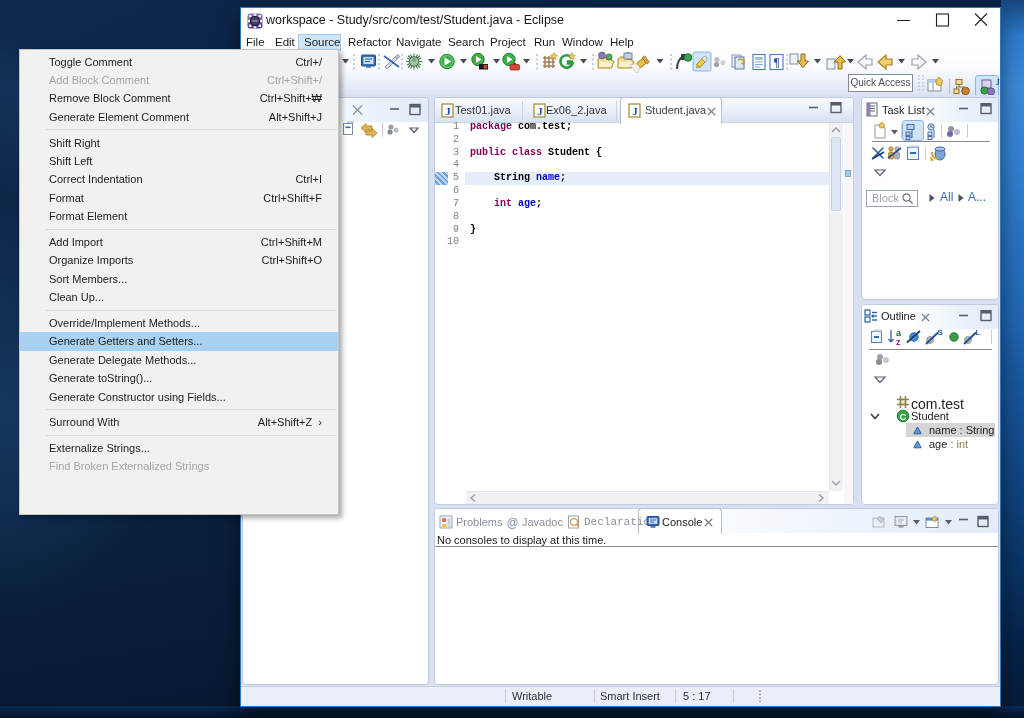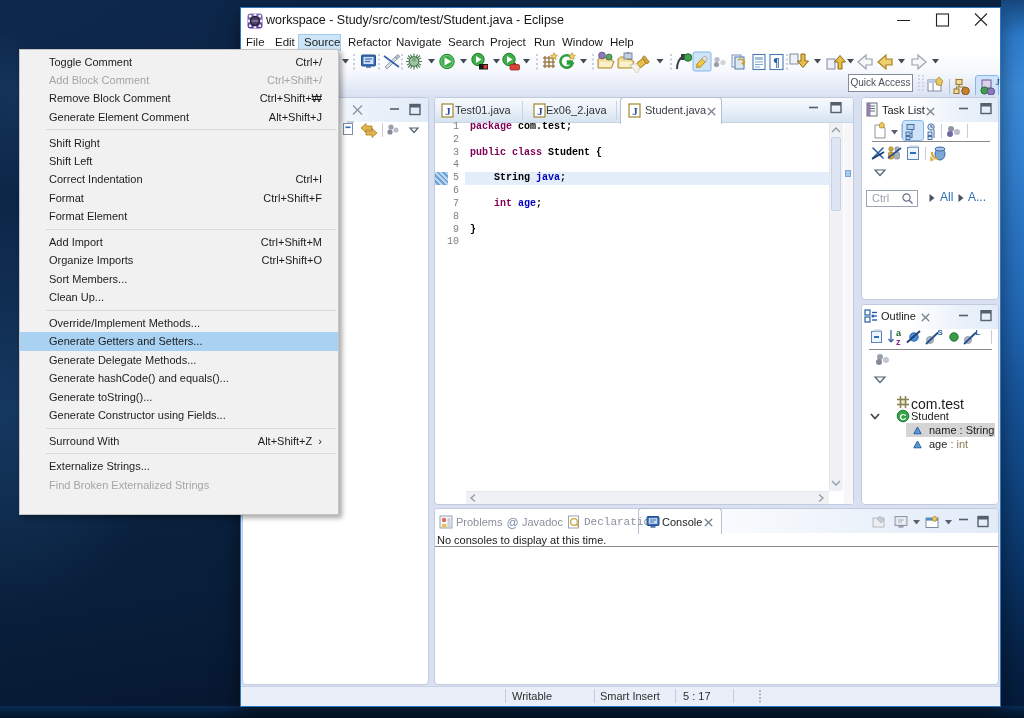--- a/index.html
+++ b/index.html
@@ -387,21 +387,21 @@
   <rect x="25" y="0.5" width="10" height="10" fill="none" stroke="#55606e" stroke-width="1.4"></rect>
   <rect x="25" y="0.5" width="10" height="3" fill="#55606e"></rect>
 </svg>
 
 <div class="abs" style="left:465px; top:172px; width:364px; height:13px; background:#e4eefb;"></div>
 <div class="abs" style="left:435px; top:172px; width:13px; height:13px; background:#6ba3d6;
      background-image:repeating-linear-gradient(45deg, rgba(255,255,255,.55) 0 2px, transparent 2px 4px);"></div>
 
 <div class="lnum" style="left:435px; top:121px;">1<br>2<br>3<br>4<br>5<br>6<br>7<br>8<br>9<br>10</div>
 
-<div class="codeline" style="top:121px;"><span class="kw">package</span> com.test;<br><br><span class="kw">public</span> <span class="kw">class</span> Student {<br><br>    String <span class="var">java</span>;<br><br>    <span class="kw">int</span> <span class="var">age</span>;<br><br>}<br></div>
+<div class="codeline" style="top:121px;"><span class="kw">package</span> com.test;<br><br><span class="kw">public</span> <span class="kw">class</span> Student {<br><br>    String <span class="var">name</span>;<br><br>    <span class="kw">int</span> <span class="var">age</span>;<br><br>}<br></div>
 
 <div class="abs" style="left:829px; top:123px; width:14px; height:368px; background:#f0f1f4; border-left:1px solid #e4e7ed;"></div>
 <div class="abs" style="left:831px; top:137px; width:10px; height:74px; background:#dde6f2; border:1px solid #c5d2e6; border-radius:2px;"></div>
 <svg class="abs" style="left:830px; top:126px;" width="12" height="8" viewBox="0 0 12 8">
     <path d="M2 6 L6 2 L10 6" fill="none" stroke="#959ca9" stroke-width="1.4"></path>
   </svg>
 <svg class="abs" style="left:830px; top:479px;" width="12" height="8" viewBox="0 0 12 8">
     <path d="M2 2 L6 6 L10 2" fill="none" stroke="#959ca9" stroke-width="1.4"></path>
   </svg>
 
@@ -555,21 +555,21 @@
   <ellipse cx="70" cy="10" rx="5" ry="6" fill="#7ba7d4" stroke="#3b66a0"></ellipse>
   <ellipse cx="70" cy="5" rx="5" ry="2" fill="#a9c6e4" stroke="#3b66a0"></ellipse>
   <path d="M62 8 A6 6 0 0 0 68 15" fill="none" stroke="#d8a83c" stroke-width="2.2"></path>
   <path d="M60 12 L64 16 L60.5 17.5 Z" fill="#d8a83c"></path>
 </svg>
 <svg class="abs" style="left:873px; top:168px;" width="14" height="9" viewBox="0 0 14 9">
   <path d="M2 2 L12 2 L7 7.5 Z" fill="none" stroke="#55606e" stroke-width="1.2"></path>
 </svg>
 
 <div class="abs" style="left:866px; top:190px; width:52px; height:17px; background:#fff; border:1px solid #99a3b5;"></div>
-<div class="abs" style="left:872px; top:192px; font-size:11px; color:#9aa0ad;">Ctrl</div>
+<div class="abs" style="left:872px; top:192px; font-size:11px; color:#9aa0ad;">Block</div>
 <svg class="abs" style="left:901px; top:192px;" width="13" height="13" viewBox="0 0 13 13">
   <circle cx="5.5" cy="5.5" r="3.6" fill="none" stroke="#6b7483" stroke-width="1.2"></circle>
   <line x1="8.2" y1="8.2" x2="11.5" y2="11.5" stroke="#6b7483" stroke-width="1.4"></line>
 </svg>
 <svg class="abs" style="left:928px; top:193px;" width="8" height="10" viewBox="0 0 8 10">
     <path d="M1.5 1 L6.5 5 L1.5 9 Z" fill="#4a5260"></path>
   </svg>
 <div class="abs" style="left:940px; top:190px; font-size:12px; color:#2e71bb;">All</div>
 <svg class="abs" style="left:957px; top:193px;" width="8" height="10" viewBox="0 0 8 10">
     <path d="M1.5 1 L6.5 5 L1.5 9 Z" fill="#4a5260"></path>
@@ -732,23 +732,20 @@
   <div class="mi">
       <span class="lab">Override/Implement Methods...</span>
     </div>
   <div class="mi hl">
       <span class="lab">Generate Getters and Setters...</span>
     </div>
   <div class="mi">
       <span class="lab">Generate Delegate Methods...</span>
     </div>
   <div class="mi">
-      <span class="lab">Generate hashCode() and equals()...</span>
-    </div>
-  <div class="mi">
       <span class="lab">Generate toString()...</span>
     </div>
   <div class="mi">
       <span class="lab">Generate Constructor using Fields...</span>
     </div>
   <div class="msep"></div>
   <div class="mi">
       <span class="lab">Surround With</span>
       <span class="sc">Alt+Shift+Z&nbsp;&nbsp;›</span>
     </div>

